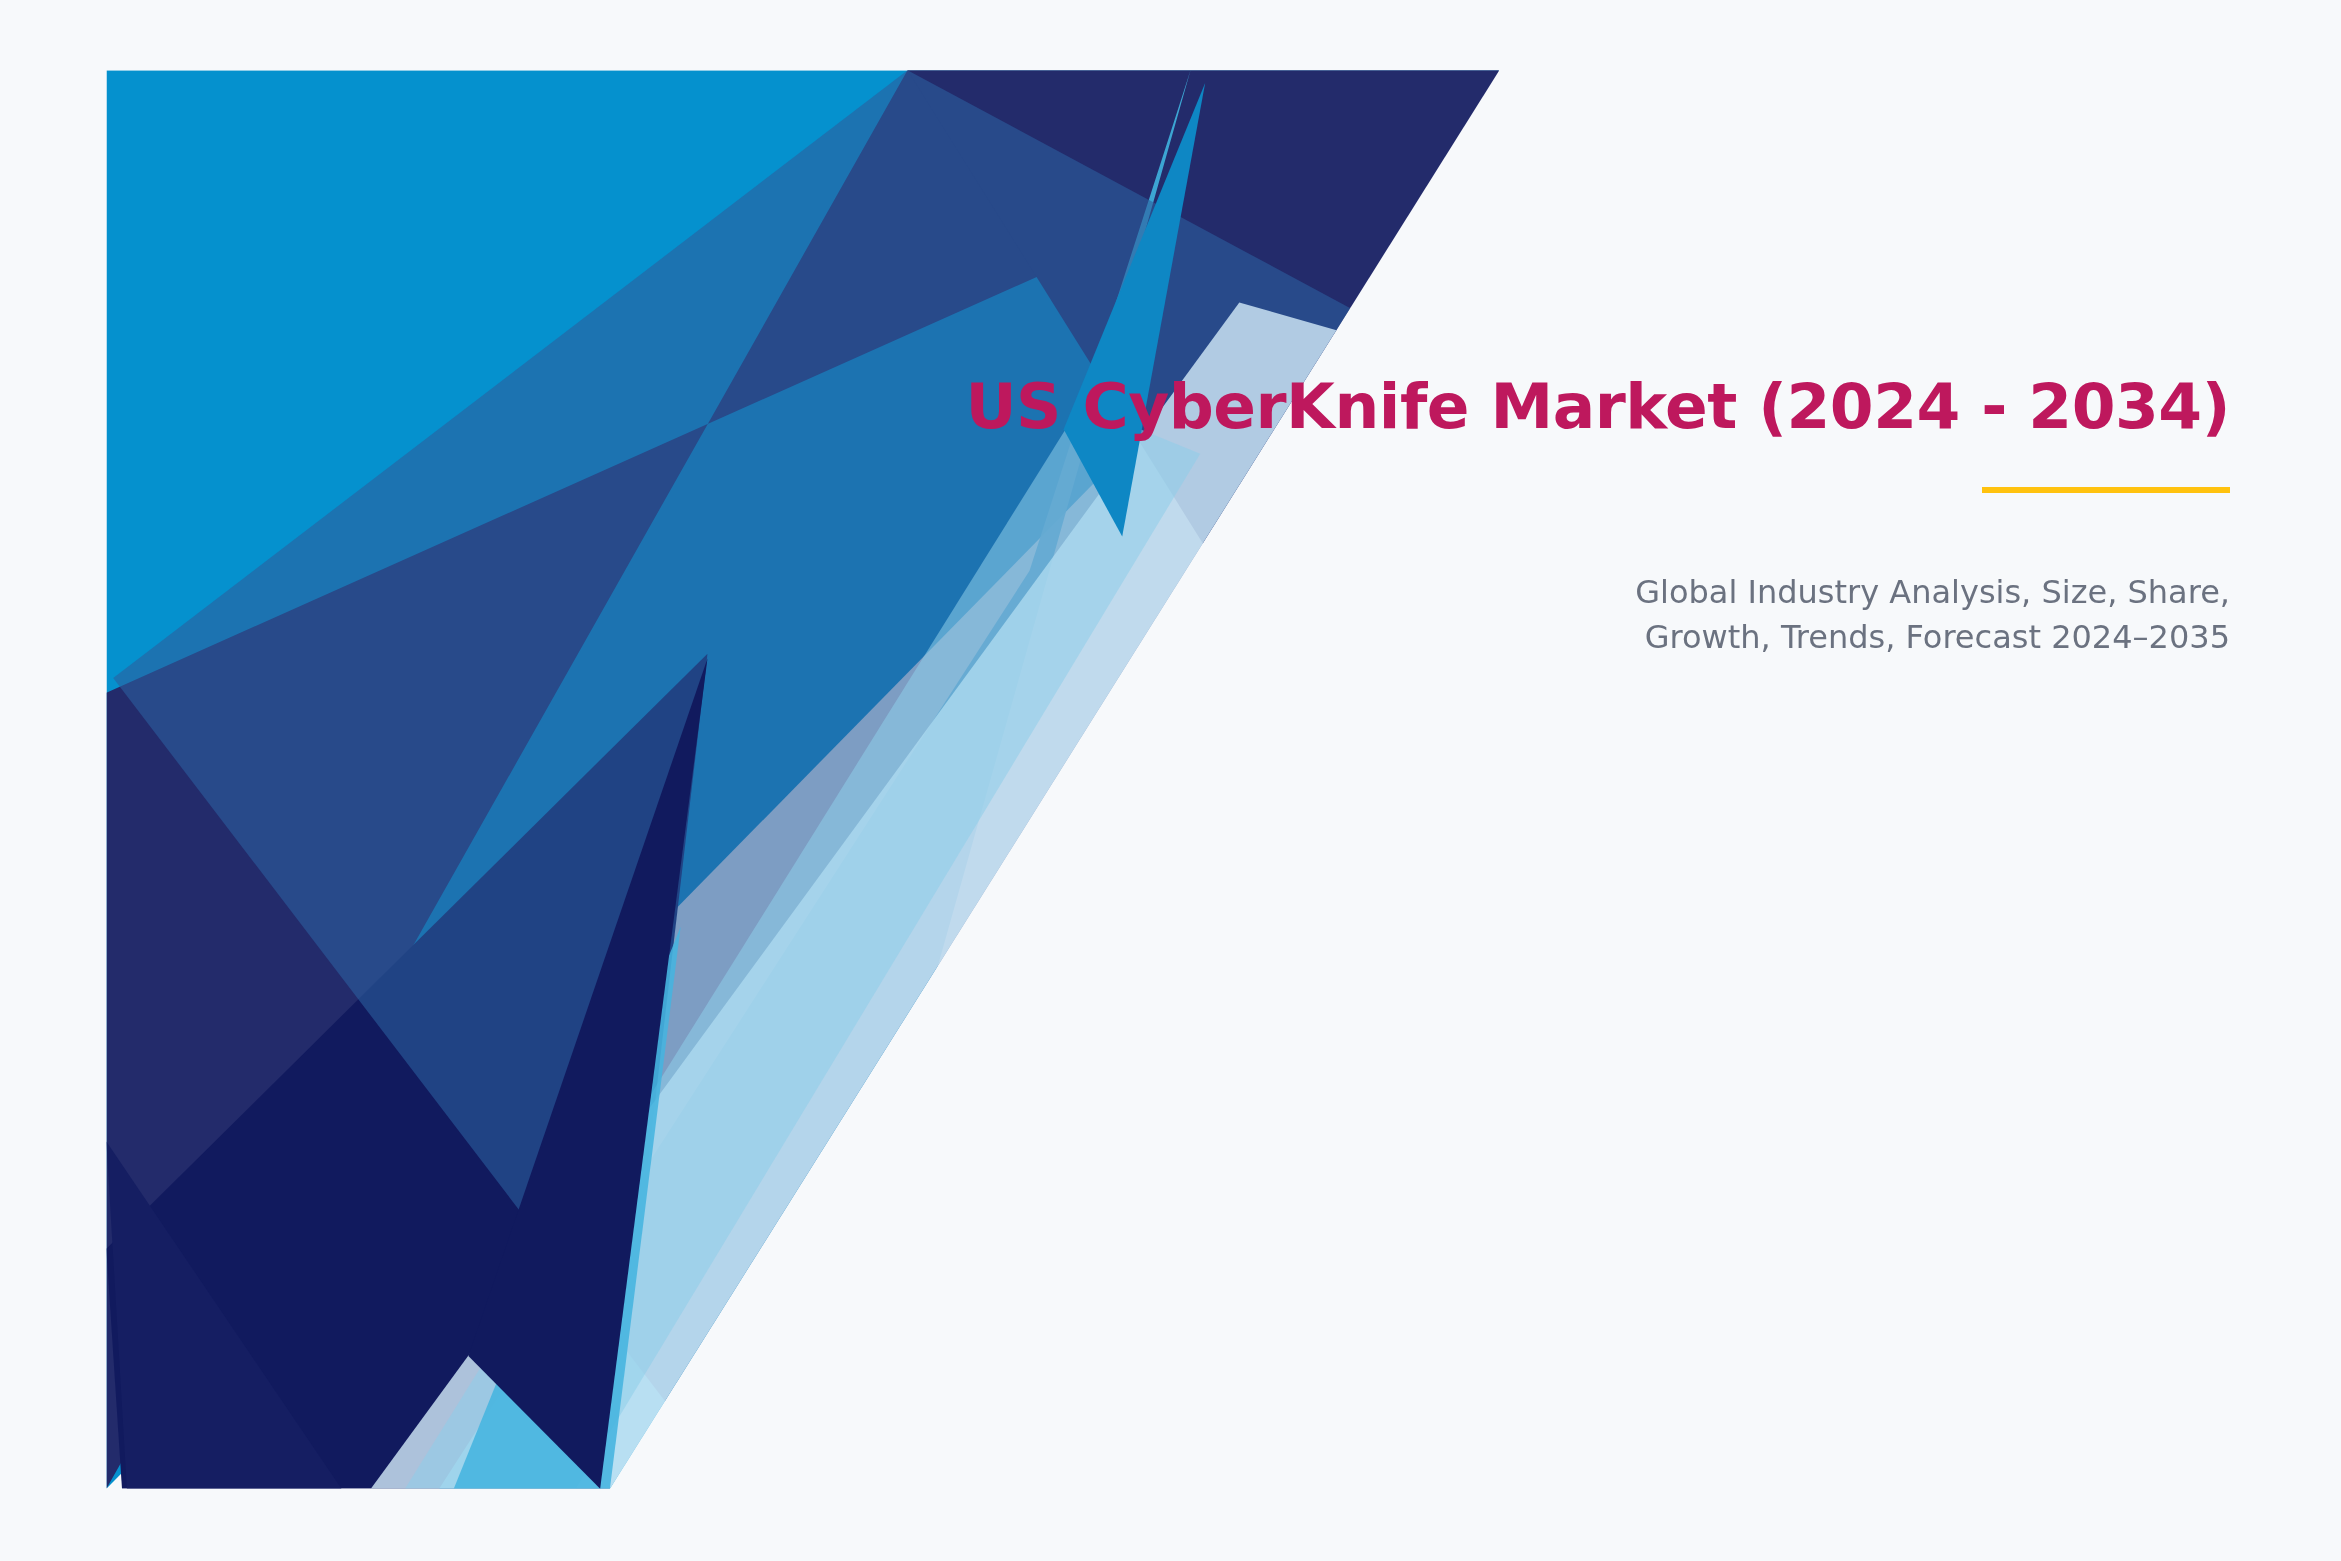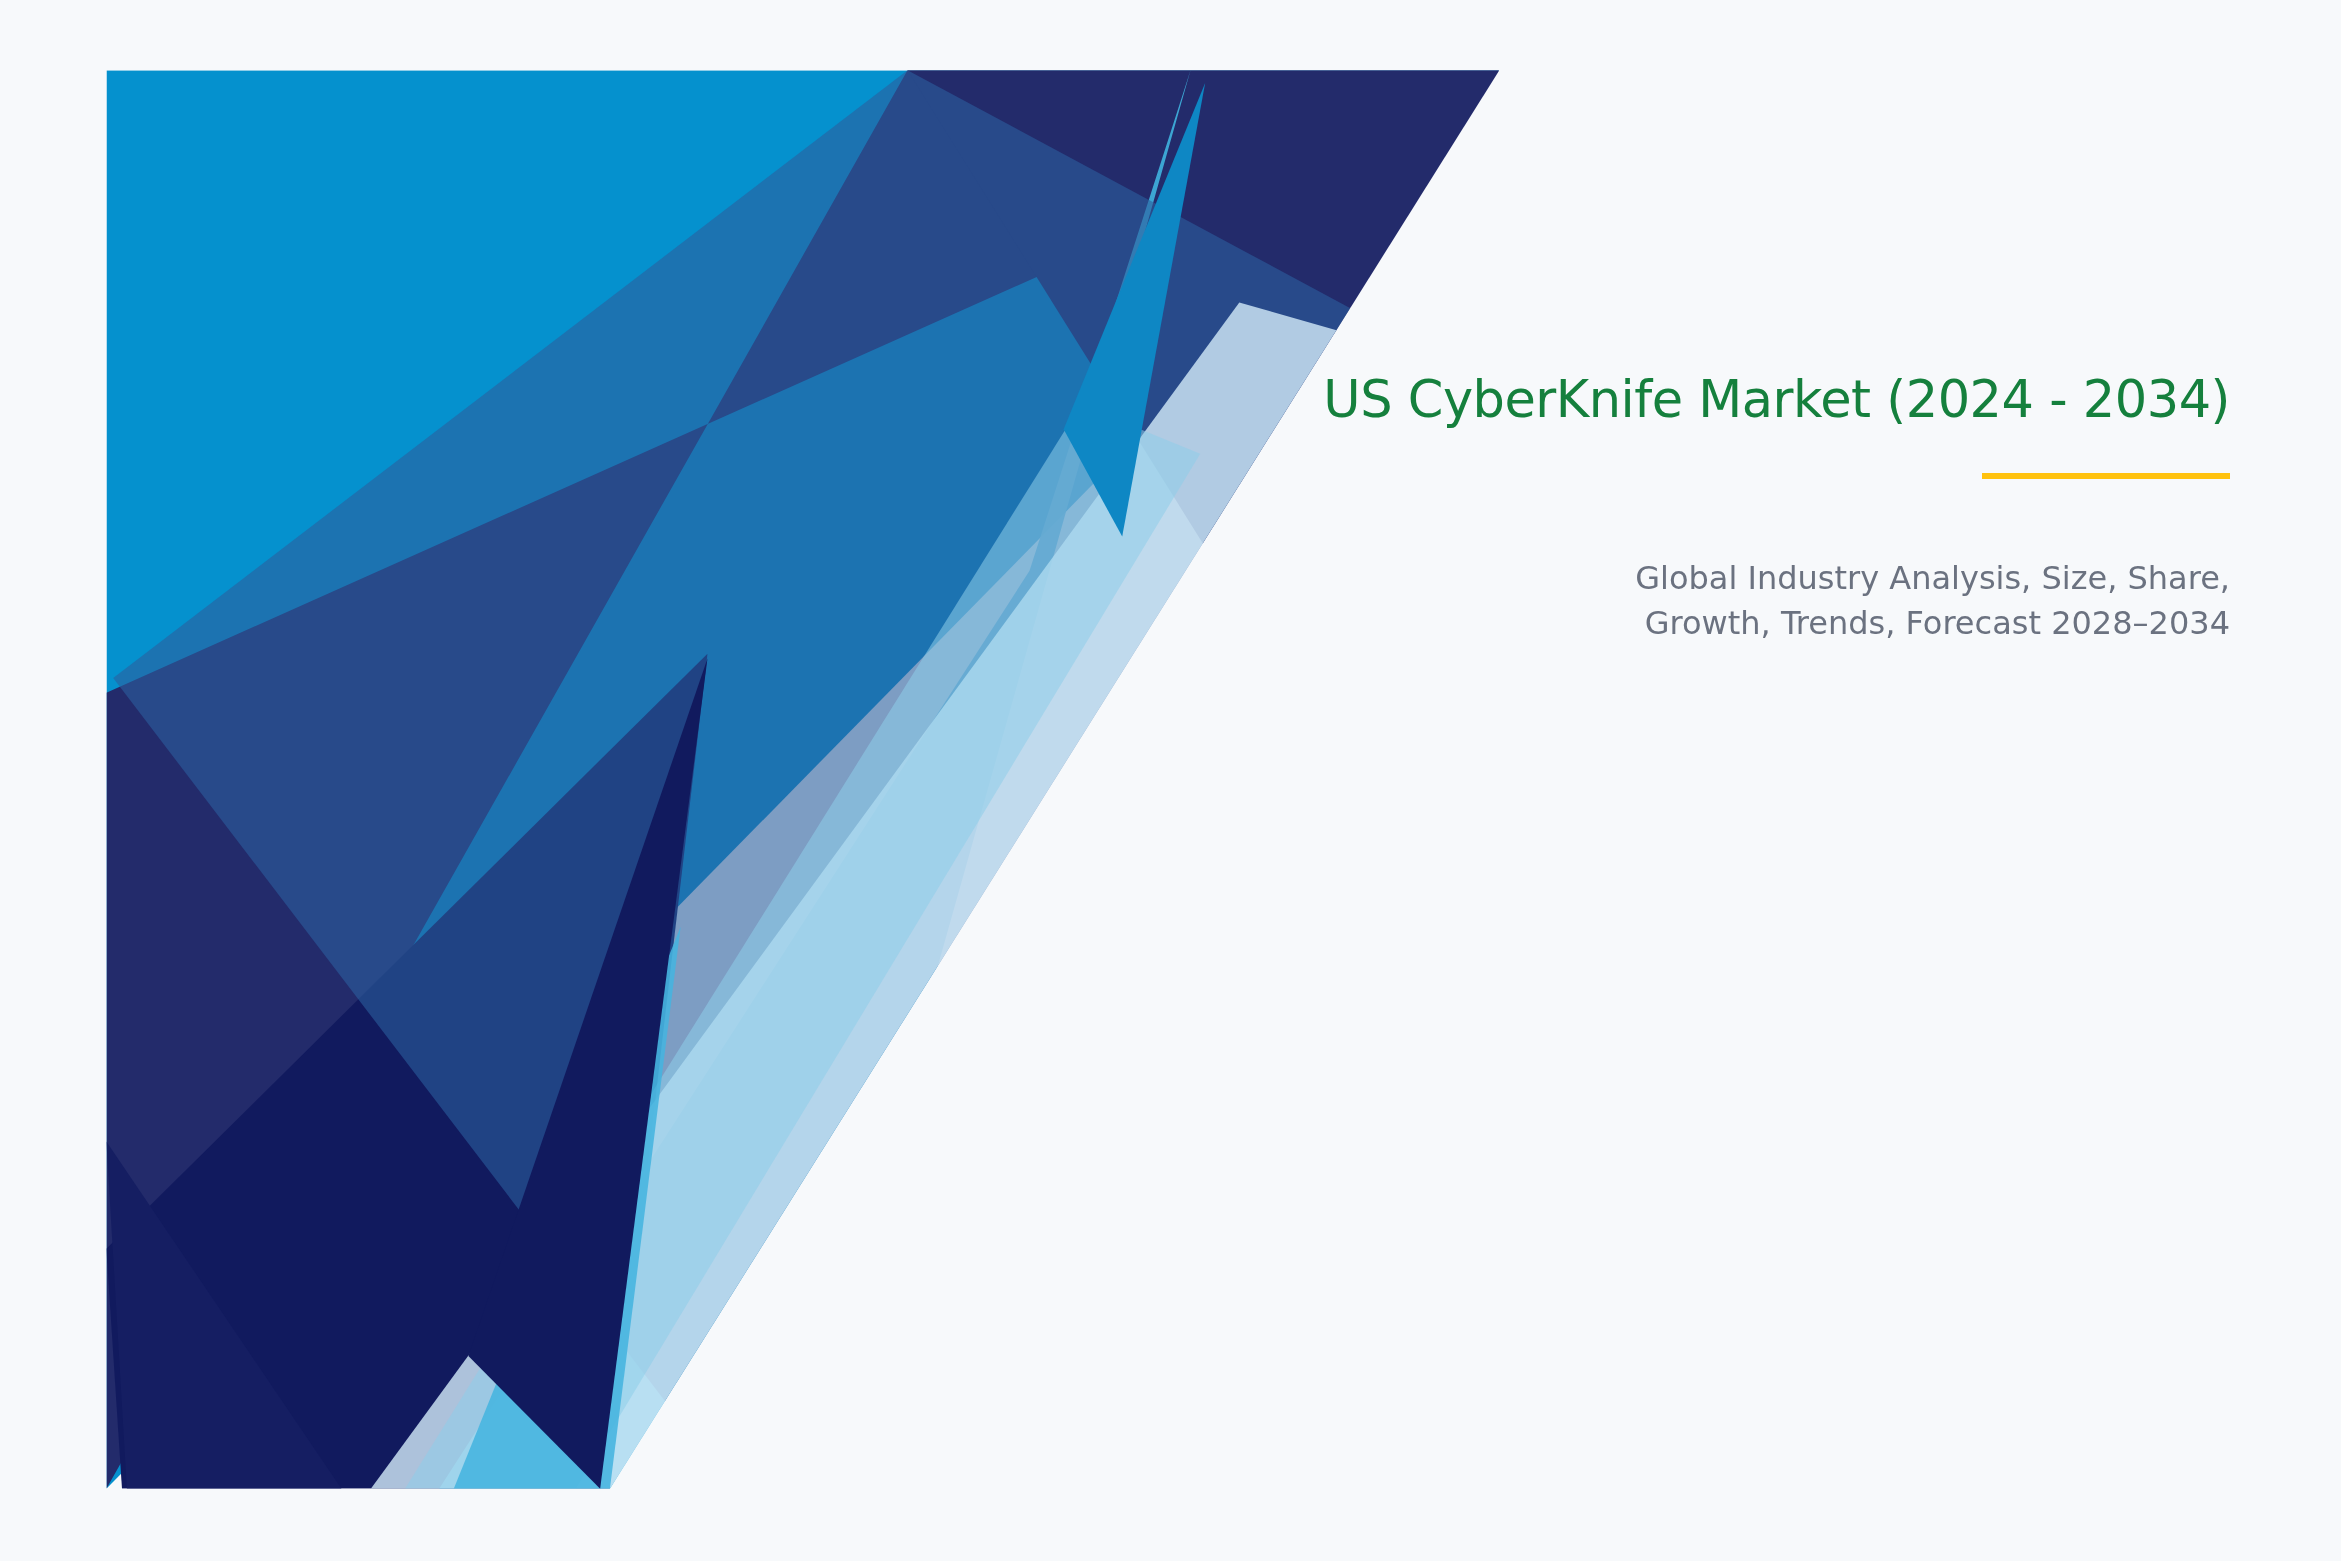--- a/index.html
+++ b/index.html
@@ -35,24 +35,24 @@
   #text-block {
     position: absolute;
     right: 112px;
     top: 371px;
     width: 1464px;
     text-align: right;
   }
 
   #page-title {
     margin: 0;
-    font-size: 51px;
+    font-size: 63px;
     line-height: 1.14;
-    font-weight: 400;
-    color: #15803d;
+    font-weight: 700;
+    color: #be185d;
     letter-spacing: -0.5px;
     white-space: nowrap;
     text-align: right;
   }
 
   #title-rule-wrap {
     margin-top: 44px;
     display: flex;
     justify-content: flex-end;
   }
@@ -117,18 +117,18 @@
   </svg>
 
   <div id="text-block">
 
     <h1 id="page-title">US CyberKnife Market (2024 - 2034)</h1>
 
     <div id="title-rule-wrap">
       <div id="title-rule"></div>
     </div>
 
-    <p id="page-subtitle">Global Industry Analysis, Size, Share, Growth, Trends, Forecast 2028–2034</p>
+    <p id="page-subtitle">Global Industry Analysis, Size, Share, Growth, Trends, Forecast 2024–2035</p>
 
   </div>
 
 </div>
 
 
 </body></html>

